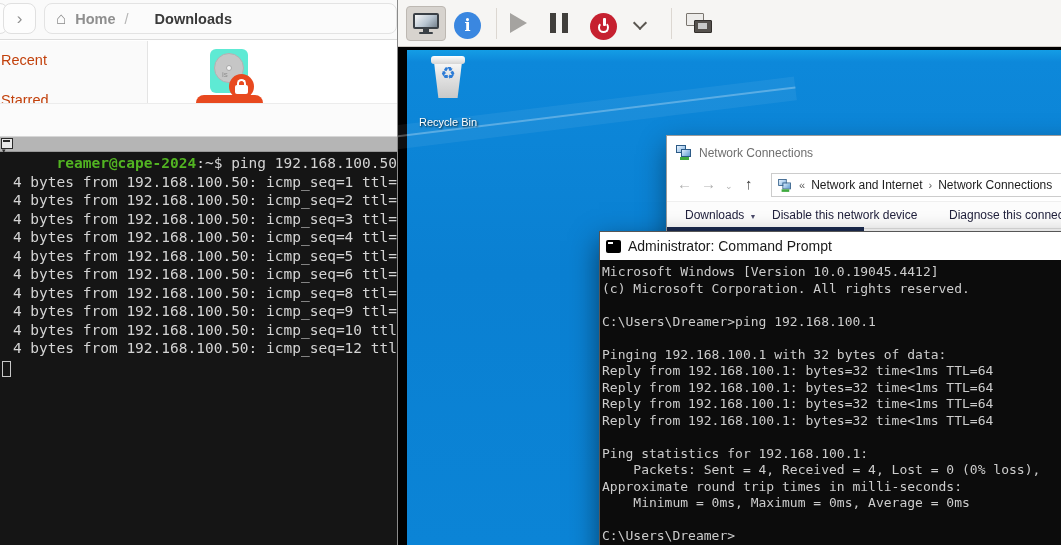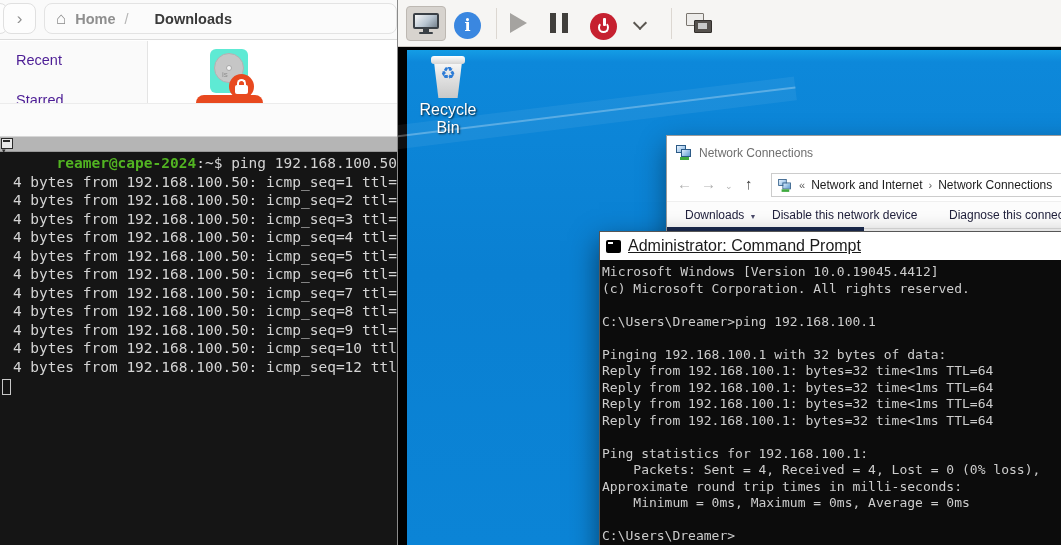--- a/index.html
+++ b/index.html
@@ -15,21 +15,21 @@
             display:flex; align-items:center; justify-content:center; color:#8f8f8f; font-size:17px; }
   .fm-btn.back { left:-20px; width:28px; }
   .fm-btn.fwd  { left:3px; width:33px; }
   .fm-pathbar { position:absolute; left:44px; top:3px; width:353px; height:31px; background:#fbfbfb;
                 border:1px solid #e3e3e3; border-radius:8px; display:flex; align-items:center; gap:9px; padding-left:11px;
                 font-size:14.5px; font-weight:bold; color:#8f8f8f; overflow:hidden; white-space:nowrap; }
   .home-glyph { font-size:17px; font-weight:normal; color:#8a8a8a; line-height:1; }
   .crumb-sep { color:#b5b5b5; font-weight:normal; }
   .crumb-current { color:#3a3a3a;padding-left:17px; }
   .fm-sidebar { position:absolute; left:0; top:41px; width:148px; height:62px; background:#fafafa; border-right:1px solid #e4e4e4; overflow:hidden; }
-  .fm-side-item { position:absolute; left:16px; font-size:14.5px; color:#4c1d95; }
+  .fm-side-item { position:absolute; left:1px; font-size:14.5px; color:#c2410c; }
   .fm-side-item.recent { top:11px; }
   .fm-side-item.starred { top:51px; }
   .fm-main { position:absolute; left:149px; top:41px; width:248px; height:62px; background:#fff; }
   .file-tile { position:absolute; left:61px; top:8px; width:38px; height:44px; background:#5eead4; border-radius:6px; }
   .disc { position:absolute; left:4px; top:4px; width:30px; height:30px; border-radius:50%;
           background:#c6c6c6; border:1px solid #b2b2b2; }
   .disc .hole { position:absolute; left:11px; top:11px; width:6px; height:6px; border-radius:50%; background:#f4f4f4; border:1px solid #a8a8a8; }
   .disc .disc-label { position:absolute; left:7px; top:16px; font-size:8px; color:#8e8e8e; }
   .lock-badge { position:absolute; left:80px; top:33px; width:25px; height:25px; border-radius:50%; background:#e8491f; }
   .lock-shackle { position:absolute; left:8px; top:5px; width:9px; height:8px; border:2px solid #fff; border-bottom:none; border-radius:5px 5px 0 0; }
@@ -78,21 +78,21 @@
   .streak1 { position:absolute; left:-30px; top:52px; width:420px; height:24px; background:rgba(255,255,255,0.06); transform:rotate(-7deg); }
   .streak2 { position:absolute; left:-30px; top:62px; width:420px; height:2px; background:rgba(255,255,255,0.28); transform:rotate(-7deg); }
 
   .desk-icon { position:absolute; left:5px; top:6px; width:72px; height:72px; text-align:center; }
   .bin { position:relative; width:34px; height:42px; margin:0 auto; }
   .bin-body { position:absolute; left:2px; top:4px; width:30px; height:38px;
               clip-path:polygon(4% 10%, 96% 10%, 82% 100%, 18% 100%);
               background:linear-gradient(180deg,#fbfbfb 0%,#e2e2e2 45%,#c9c9c9 100%); }
   .bin-rim { position:absolute; left:0; top:0; width:34px; height:8px; background:linear-gradient(180deg,#ffffff,#d5d5d5); border-radius:3px; }
   .bin-glyph { position:absolute; left:0; right:0; top:9px; font-size:17px; color:#2e7cd6; line-height:1; }
-  .desk-label { margin-top:3px; font-size:16px; color:#fff; text-shadow:1px 1px 2px rgba(0,0,0,0.85); }
+  .desk-label { margin-top:18px; font-size:11px; color:#fff; text-shadow:1px 1px 2px rgba(0,0,0,0.85); }
 
   
   .netconn { position:absolute; left:268px; top:88px; width:520px; height:160px; background:#fff;
              border:1px solid #9b9b9b; box-shadow:0 10px 26px rgba(0,0,0,0.4); }
   .nc-titlebar { position:absolute; left:0; top:0; width:100%; height:33px; background:#fff; display:flex; align-items:center; }
   .nc-ico { position:relative; width:16px; height:15px; margin:0 7px 0 9px; }
   .nc-ico .m1 { position:absolute; left:0; top:0; width:10px; height:8px; background:linear-gradient(135deg,#eaf4ff,#7fb2e0); border:1px solid #2c5a86; }
   .nc-ico .m2 { position:absolute; left:5px; top:4px; width:10px; height:8px; background:linear-gradient(135deg,#dceeff,#5e9ad1); border:1px solid #2c5a86; }
   .nc-ico .base { position:absolute; left:4px; top:12px; width:9px; height:3px; background:#3faa3f; }
   .nc-title { font-size:12px; color:#6f6f6f; }
@@ -111,21 +111,21 @@
   .tool-disable { left:105px; }
   .tool-diagnose { left:282px; }
   .nc-sliver { position:absolute; left:0; top:91px; width:197px; height:6px; background:#1c2b50; }
 
   
   .cmdwin { position:absolute; left:201px; top:184px; width:700px; height:400px; background:#0c0c0c;
             border:1px solid #565656; box-shadow:0 10px 26px rgba(0,0,0,0.5); }
   .cmd-titlebar { position:absolute; left:0; top:0; width:100%; height:28px; background:#fff; display:flex; align-items:center; }
   .cmd-ico { position:relative; width:15px; height:13px; background:#000; margin:0 7px 0 6px; border-radius:2px; }
   .cmd-ico::after { content:""; position:absolute; left:2px; top:2px; width:5px; height:2px; background:#fff; }
-  .cmd-title { font-size:16px; color:#1a1a1a;text-decoration:underline; }
+  .cmd-title { font-size:14px; color:#1a1a1a; }
   .cmd-body { position:absolute; left:0; top:28px; width:100%; height:372px; padding:4px 0 0 2px;
               font-family:"DejaVu Sans Mono", monospace; font-size:13px; color:#cccccc; overflow:hidden; }
   .cline { height:16.5px; white-space:pre; }
 </style>
 </head>
 <body>
 
 <div class="screen">
 
   <div class="abs files-window">
@@ -168,21 +168,20 @@
   </div>
 
   <div class="abs terminal">
     <div class="tline"><span class="tgreen">reamer@cape-2024</span><span>:~$ </span><span>ping 192.168.100.50</span></div>
     <div class="tline">4 bytes from 192.168.100.50: icmp_seq=1 ttl=</div>
     <div class="tline">4 bytes from 192.168.100.50: icmp_seq=2 ttl=</div>
     <div class="tline">4 bytes from 192.168.100.50: icmp_seq=3 ttl=</div>
     <div class="tline">4 bytes from 192.168.100.50: icmp_seq=4 ttl=</div>
     <div class="tline">4 bytes from 192.168.100.50: icmp_seq=5 ttl=</div>
     <div class="tline">4 bytes from 192.168.100.50: icmp_seq=6 ttl=</div>
-    <div class="tline">4 bytes from 192.168.100.50: icmp_seq=7 ttl=</div>
     <div class="tline">4 bytes from 192.168.100.50: icmp_seq=8 ttl=</div>
     <div class="tline">4 bytes from 192.168.100.50: icmp_seq=9 ttl=</div>
     <div class="tline">4 bytes from 192.168.100.50: icmp_seq=10 ttl</div>
     <div class="tline">4 bytes from 192.168.100.50: icmp_seq=12 ttl</div>
     <div class="term-cursor"></div>
   </div>
 
   <div class="abs vm-window">
     <div class="vm-toolbar">
       <div class="vm-btn btn-console">

